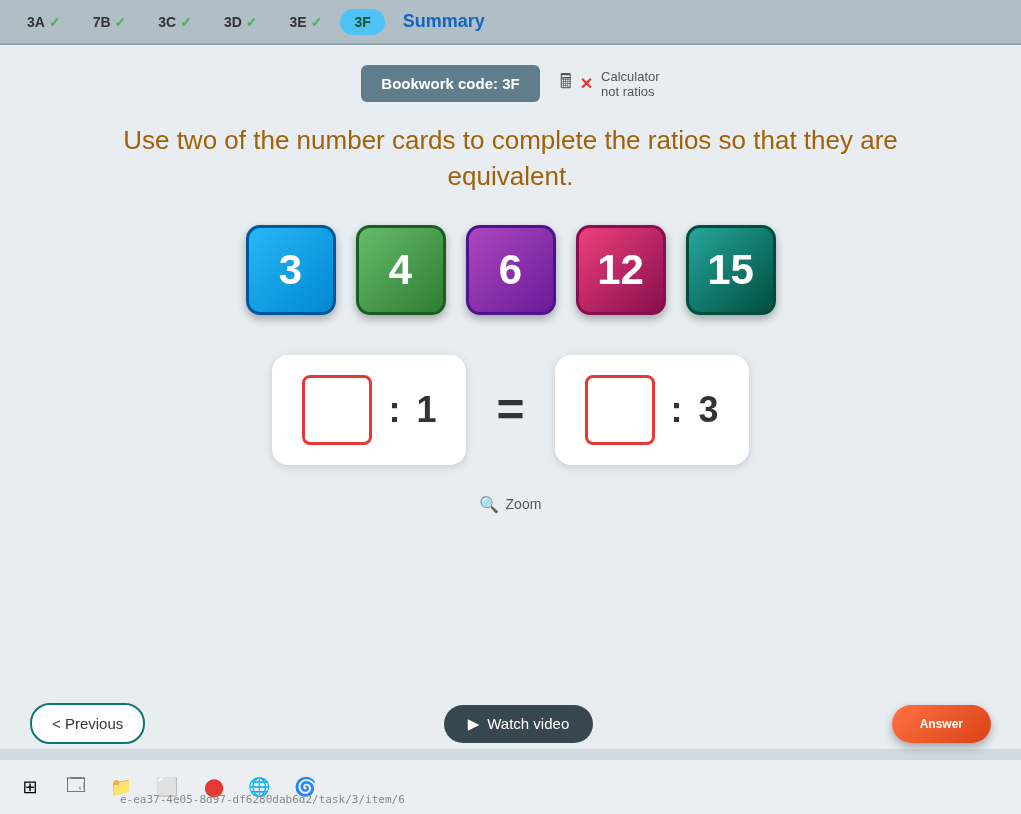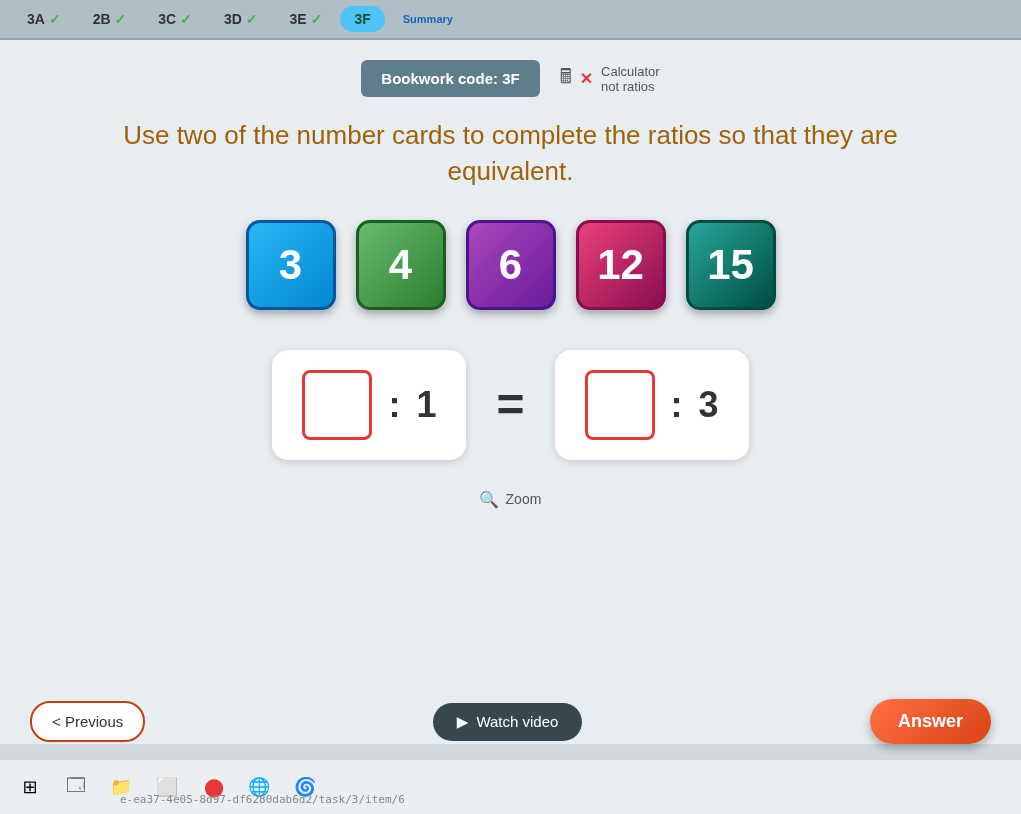--- a/index.html
+++ b/index.html
@@ -41,21 +41,21 @@
       font-size: 14px;
     }
     .nav-item.active {
       background: #4fc3f7;
       color: #14532d;
       border-radius: 20px;
     }
     .nav-item.summary {
       color: #1565c0;
       font-weight: bold;
-      font-size: 11px;
+      font-size: 18px;
     }
 
     
     .main-content {
       background: #e8edf2;
       min-height: calc(814px - 50px - 60px);
       padding: 20px 45px;
       display: flex;
       flex-direction: column;
       align-items: flex-start;
@@ -204,21 +204,21 @@
       bottom: 60px;
       left: 0;
       right: 0;
       display: flex;
       align-items: center;
       justify-content: space-between;
       padding: 10px 30px;
     }
     .prev-btn {
       background: white;
-      border: 2px solid #c2410c;
+      border: 2px solid #0f766e;
       border-radius: 20px;
       padding: 10px 20px;
       font-size: 15px;
       cursor: pointer;
       display: flex;
       align-items: center;
       gap: 6px;
       color: #333;
     }
     .watch-video-btn {
@@ -232,21 +232,21 @@
       display: flex;
       align-items: center;
       gap: 8px;
     }
     .answer-btn {
       background: linear-gradient(135deg, #ff7043, #d84315);
       color: white;
       border: none;
       border-radius: 24px;
       padding: 12px 28px;
-      font-size: 18px;
+      font-size: 12px;
       font-weight: bold;
       cursor: pointer;
       box-shadow: 0 4px 10px rgba(0,0,0,0.3);
     }
 
     
     .taskbar {
       position: absolute;
       bottom: 0;
       left: 0;
@@ -282,21 +282,21 @@
   </style>
 </head>
 <body>
 
 <div class="top-nav">
   <div class="nav-item completed">
     <span>3A</span>
     <span class="checkmark">✓</span>
   </div>
   <div class="nav-item completed">
-    <span>2B</span>
+    <span>7B</span>
     <span class="checkmark">✓</span>
   </div>
   <div class="nav-item completed">
     <span>3C</span>
     <span class="checkmark">✓</span>
   </div>
   <div class="nav-item completed">
     <span>3D</span>
     <span class="checkmark">✓</span>
   </div>

